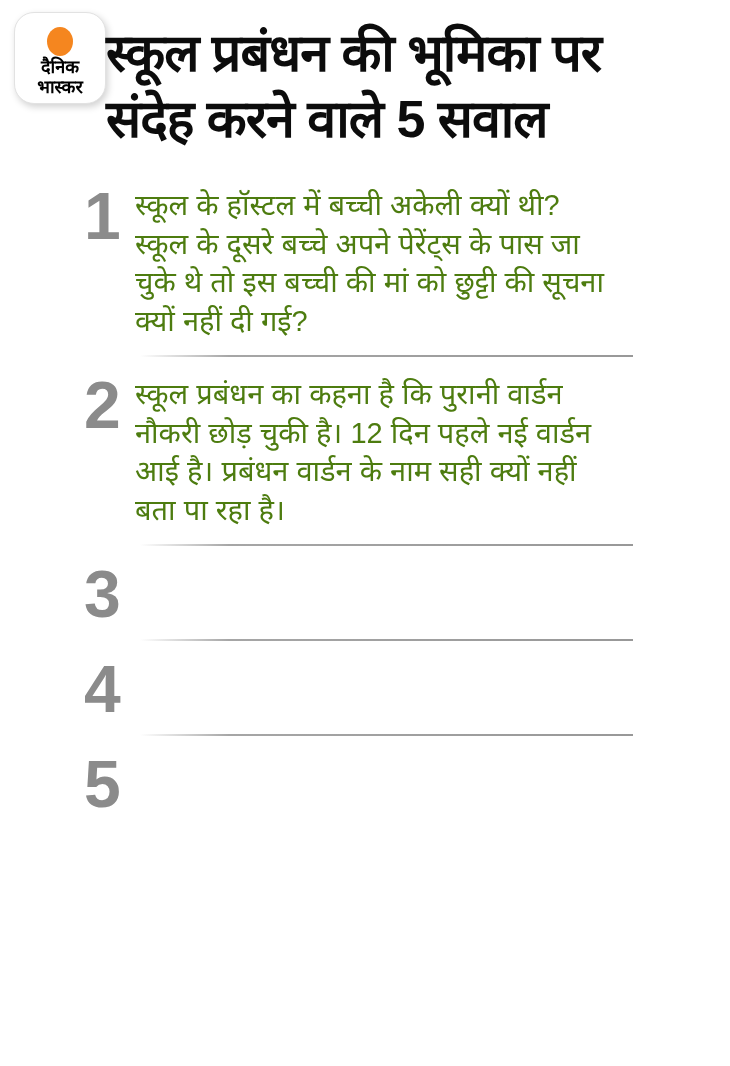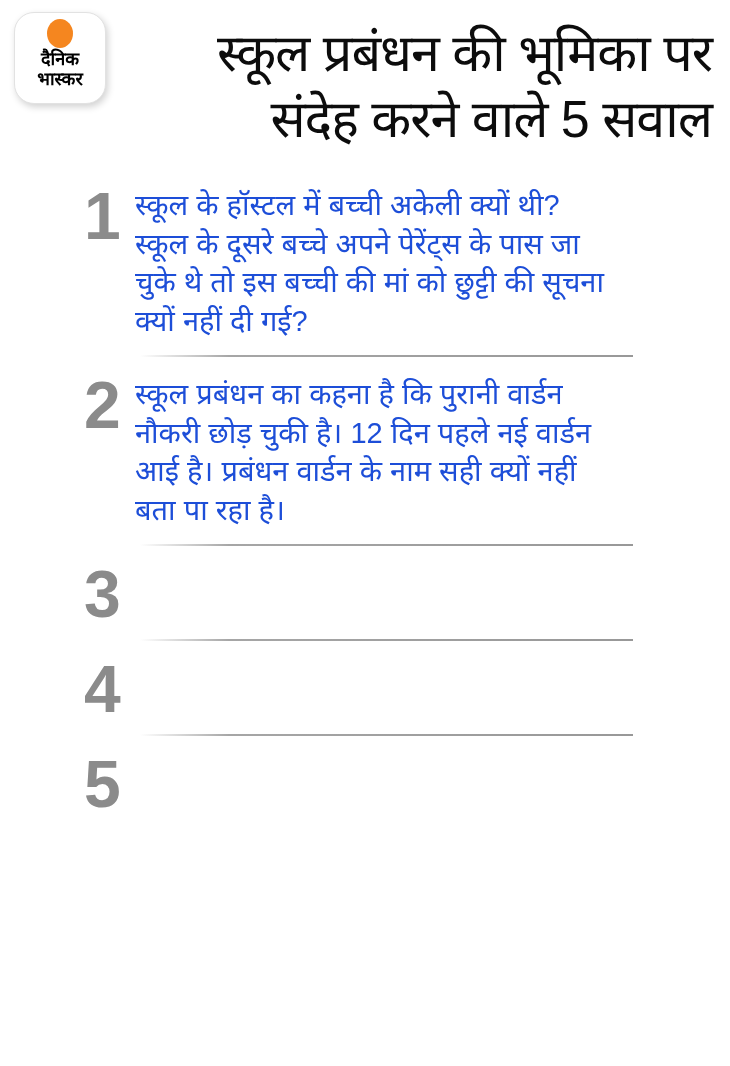--- a/index.html
+++ b/index.html
@@ -25,42 +25,42 @@
     width: 92px;
     height: 92px;
     box-sizing: border-box;
     border-radius: 20px;
     background: #ffffff;
     border: 1px solid #e2e2e2;
     box-shadow: 2px 3px 7px rgba(0,0,0,0.18);
     display: flex;
     flex-direction: column;
     align-items: center;
-    padding-top: 6px;
+    padding-top: 14px;
     flex-shrink: 0;
   }
   .logo-dot {
     width: 26px;
     height: 29px;
     border-radius: 50%;
     margin-bottom: 1px;
   }
   .logo-text {
     font-weight: bold;
     font-size: 18px;
     line-height: 20px;
     color: #000000;
     text-align: center;
     white-space: pre-line;
   }
   .title {
     flex: 1;
     margin-top: 8px;
-    text-align: right;
-    font-weight: normal;
+    text-align: left;
+    font-weight: bold;
     color: #0c0c0c;
     font-size: 52px;
     line-height: 66px;
     white-space: pre-line;
     letter-spacing: -1px;
   }
   
   .questions {
     margin-top: 34px;
     padding-left: 84px;
@@ -75,21 +75,21 @@
     flex-shrink: 0;
     font-size: 66px;
     line-height: 60px;
     font-weight: bold;
     color: #8b8b8b;
     letter-spacing: -2px;
   }
   .q-text {
     font-size: 29px;
     line-height: 38.5px;
-    color: #1d4ed8;
+    color: #4d7c0f;
     white-space: pre-line;
     max-width: 510px;
   }
   .divider {
     height: 2px;
     width: 493px;
     margin: 15px 0 18px 56px;
     background: linear-gradient(to right, rgba(160,160,160,0) 0%, #a6a6a6 18%, #989898 100%);
   }
 </style>

